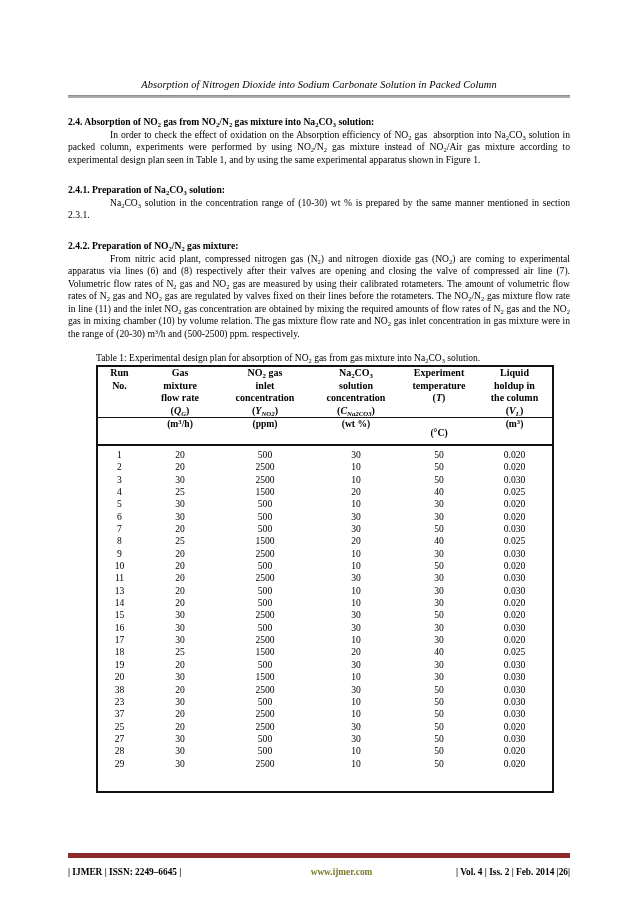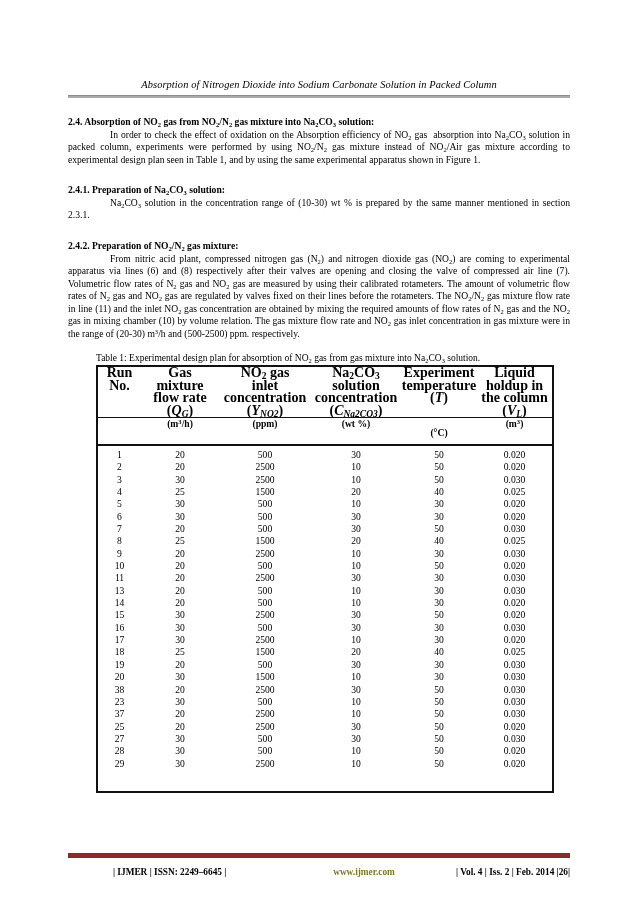--- a/index.html
+++ b/index.html
@@ -82,21 +82,21 @@
     border-bottom: 2.6px solid #111;
   }
   table.dt td, table.dt th {
     padding: 0;
     margin: 0;
     text-align: center;
     vertical-align: top;
   }
   .hdr-cell {
     font-weight: bold;
-    font-size: 14px;
+    font-size: 10px;
     line-height: 12.4px;
     padding-top: 4px;
     padding-bottom: 4px;
   }
   tr.hdr-main { border-bottom: 1.6px solid #111; }
   tr.units { border-bottom: 2.2px solid #111; }
   .units-cell {
     font-weight: bold;
     font-size: 9.6px;
     line-height: 12.4px;
@@ -141,21 +141,20 @@
     position: absolute;
     left: 68px;
     right: 68px;
     bottom: 40px;
     height: 16px;
     font-weight: bold;
     font-size: 9.3px;
     line-height: 16px;
     display: flex;
     align-items: center;
-    margin-left: 45px;
   }
   .f-left { width: 215px; text-align: left; }
   .f-mid  { flex: 1; text-align: center; color: #7c7a2a; }
   .f-right{ width: 170px; text-align: right; }
 </style>
 </head>
 <body>
 
 <div class="page">
 

